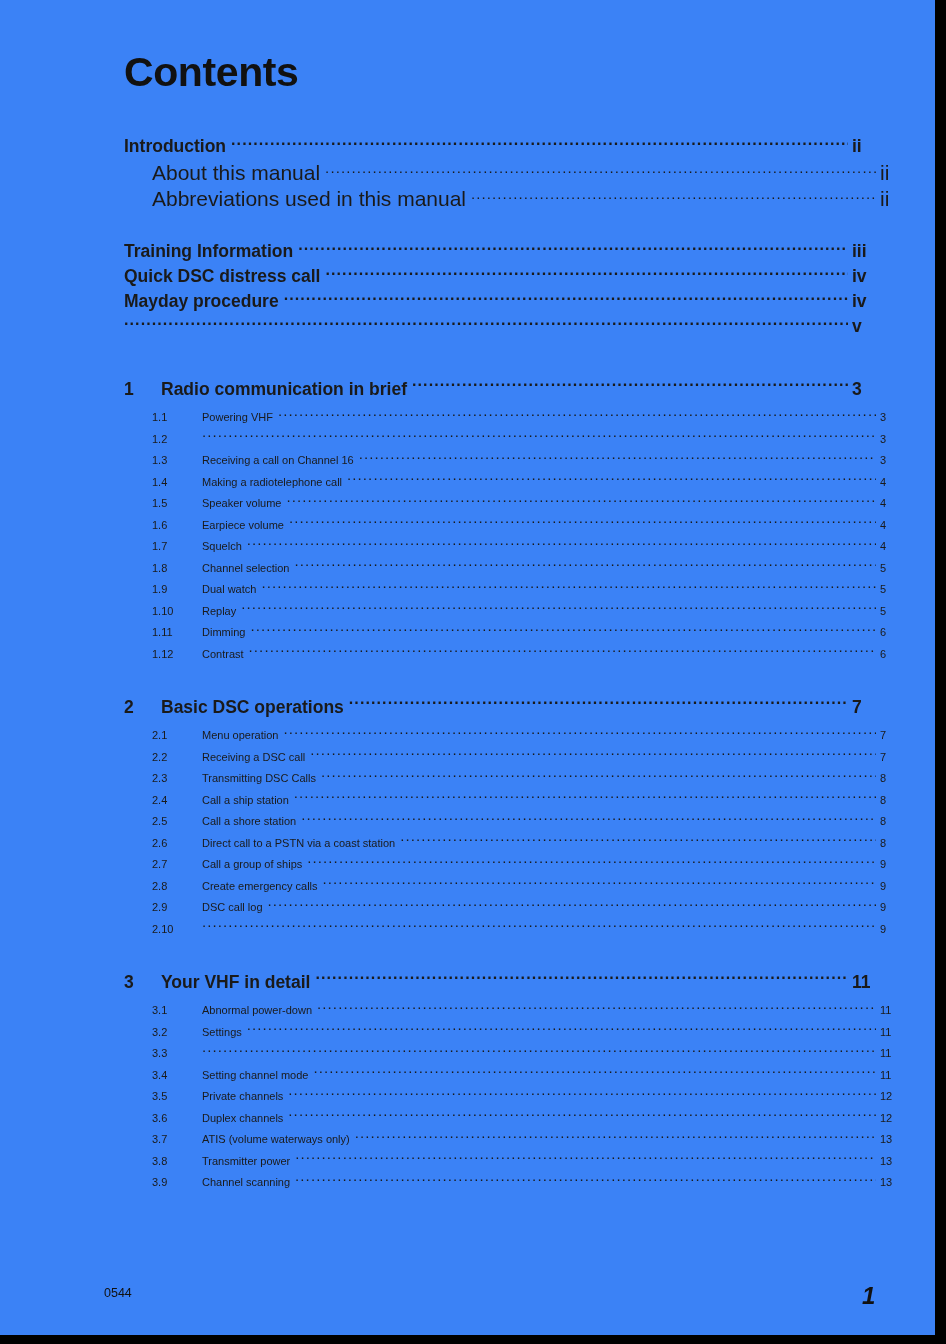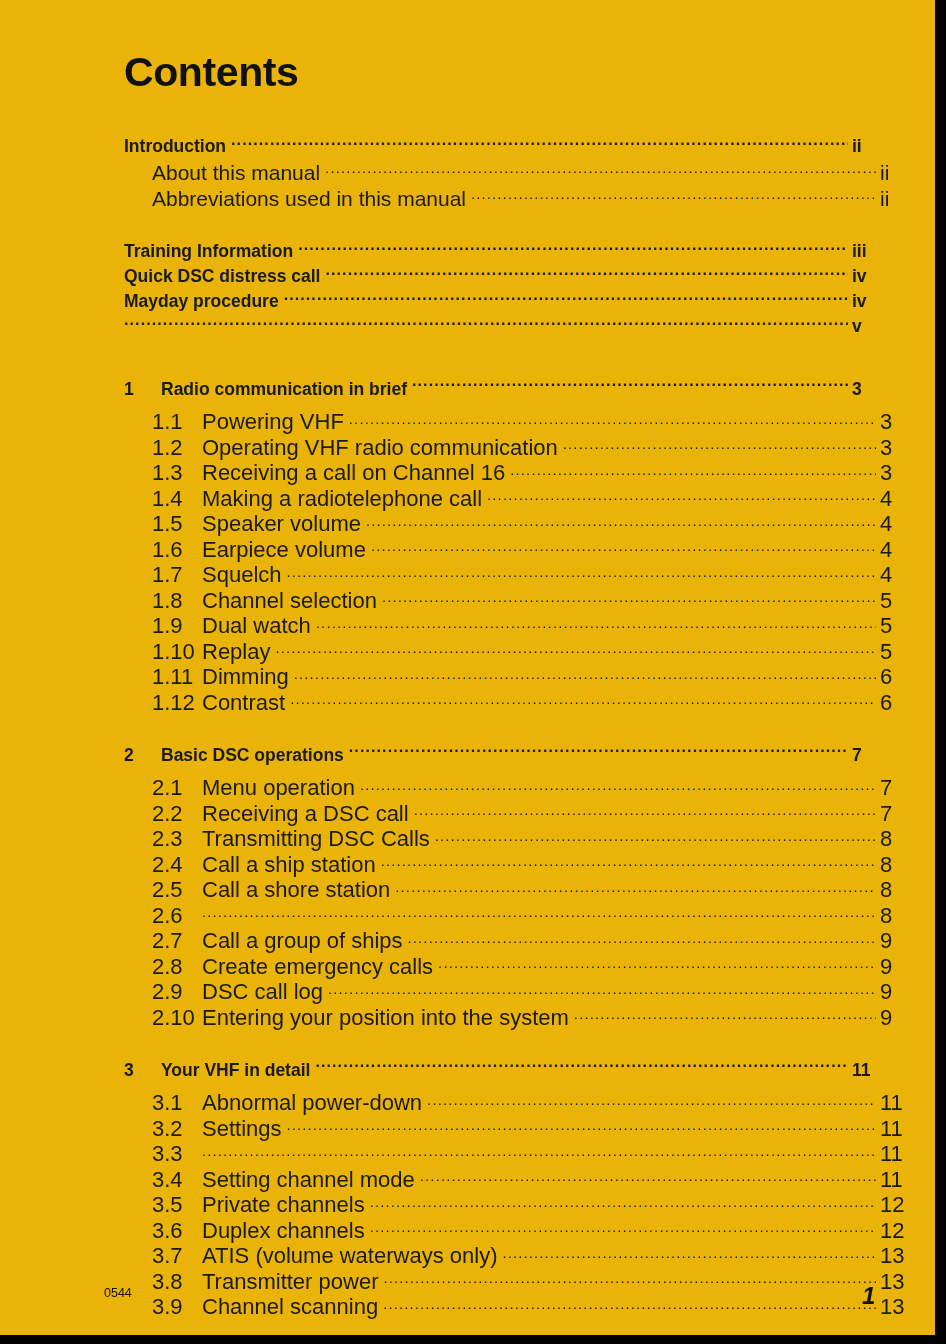--- a/index.html
+++ b/index.html
@@ -9,21 +9,21 @@
     background: #ffffff;
   }
   body {
     font-family: "Liberation Sans", sans-serif;
     color: #1a1a1a;
   }
   .page {
     position: relative;
     width: 946px;
     height: 1344px;
-    background: #eab308;
+    background: #3b82f6;
     box-sizing: border-box;
     overflow: hidden;
   }
   
   .edge-right {
     position: absolute;
     top: 0;
     right: 0;
     width: 11px;
     height: 1336px;
@@ -130,21 +130,21 @@
   .ch {
     font-size: 17.5px;
     font-weight: bold;
     line-height: 28px;
   }
   .ch .num { width: 37px; }
   .ch .leader::before { font-size: 16px; letter-spacing: 1.1px; }
 
   
   .sec {
-    font-size: 22px;
+    font-size: 11px;
     font-weight: normal;
     line-height: 21.5px;
     padding-left: 28px;
   }
   .sec .num { width: 50px; }
   .sec .leader::before { font-size: 15px; letter-spacing: 1.1px; }
   .gap-md { height: 28px; }
   .gap-lg { height: 36px; }
 
   
@@ -232,21 +232,20 @@
           </div>
           <div style="height: 4px;"></div>
           <div class="row sec">
             <span class="num">1.1</span>
             <span class="label">Powering VHF</span>
             <span class="leader"></span>
             <span class="pageno">3</span>
           </div>
           <div class="row sec">
             <span class="num">1.2</span>
-            <span class="label">Operating VHF radio communication</span>
             <span class="leader"></span>
             <span class="pageno">3</span>
           </div>
           <div class="row sec">
             <span class="num">1.3</span>
             <span class="label">Receiving a call on Channel 16</span>
             <span class="leader"></span>
             <span class="pageno">3</span>
           </div>
           <div class="row sec">
@@ -336,20 +335,21 @@
             <span class="pageno">8</span>
           </div>
           <div class="row sec">
             <span class="num">2.5</span>
             <span class="label">Call a shore station</span>
             <span class="leader"></span>
             <span class="pageno">8</span>
           </div>
           <div class="row sec">
             <span class="num">2.6</span>
+            <span class="label">Direct call to a PSTN via a coast station</span>
             <span class="leader"></span>
             <span class="pageno">8</span>
           </div>
           <div class="row sec">
             <span class="num">2.7</span>
             <span class="label">Call a group of ships</span>
             <span class="leader"></span>
             <span class="pageno">9</span>
           </div>
           <div class="row sec">
@@ -359,21 +359,20 @@
             <span class="pageno">9</span>
           </div>
           <div class="row sec">
             <span class="num">2.9</span>
             <span class="label">DSC call log</span>
             <span class="leader"></span>
             <span class="pageno">9</span>
           </div>
           <div class="row sec">
             <span class="num">2.10</span>
-            <span class="label">Entering your position into the system</span>
             <span class="leader"></span>
             <span class="pageno">9</span>
           </div>
           <div class="gap-md"></div>
           <div class="row ch">
             <span class="num">3</span>
             <span class="label">Your VHF in detail</span>
             <span class="leader"></span>
             <span class="pageno">11</span>
           </div>

